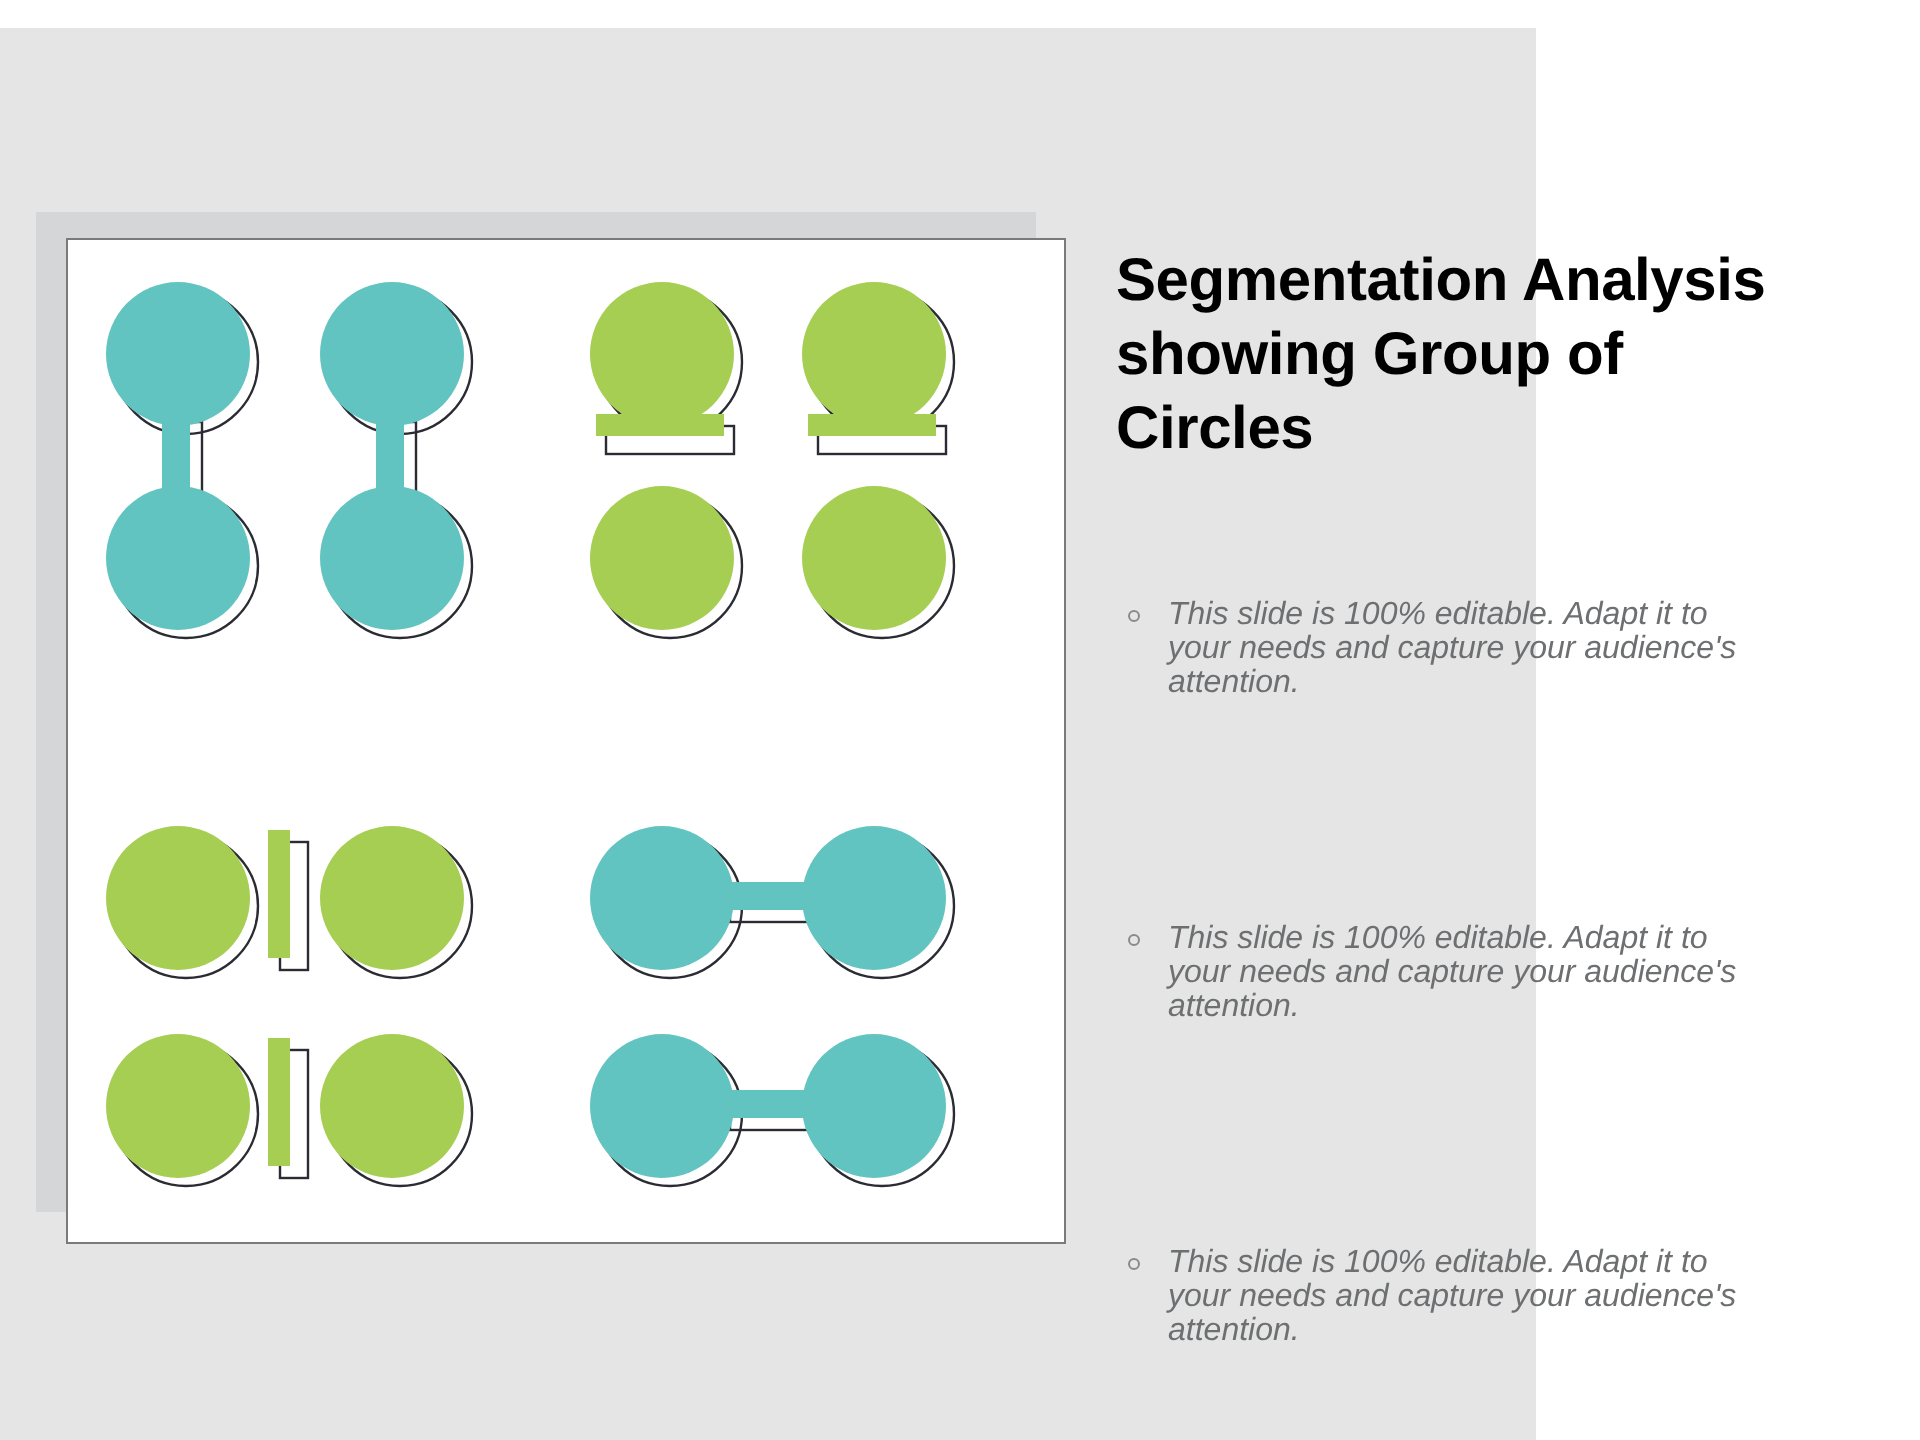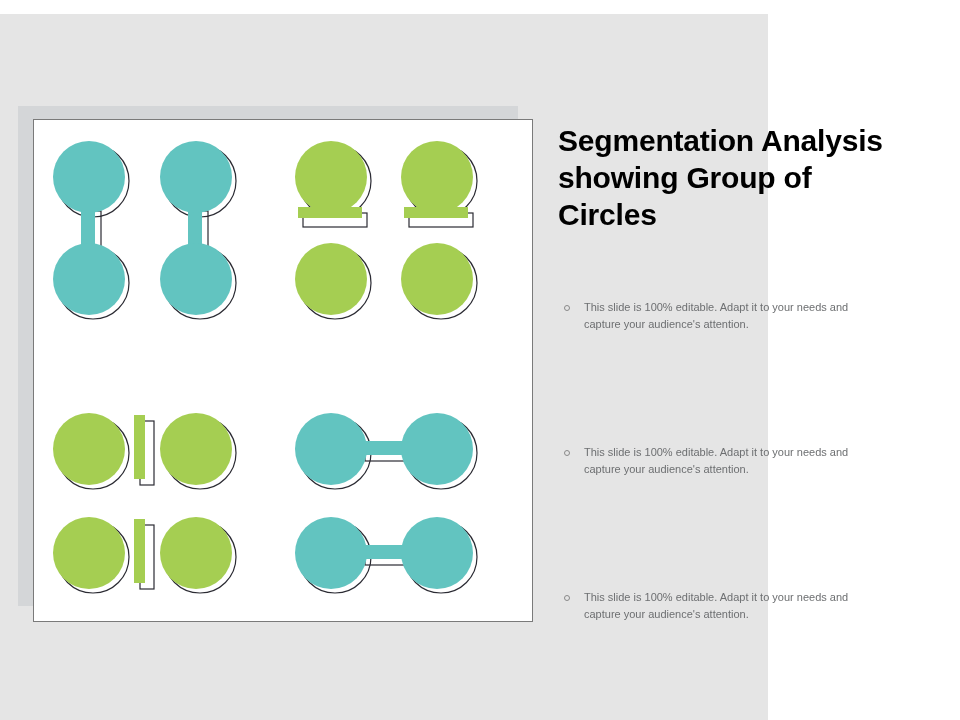--- a/index.html
+++ b/index.html
@@ -98,21 +98,22 @@
     top: 6px;
     width: 6px;
     height: 6px;
     border: 1px solid #8a8a8a;
     border-radius: 50%;
     box-sizing: border-box;
   }
   .bullet-text {
     display: block;
     font-family: "Liberation Sans", sans-serif;
-    font-size: 11px;
+    font-style: italic;
+    font-size: 16px;
     line-height: 17px;
     color: #6d6f71;
     width: 300px;
   }
 </style>
 </head>
 <body>
 
 <div id="slide">
 

